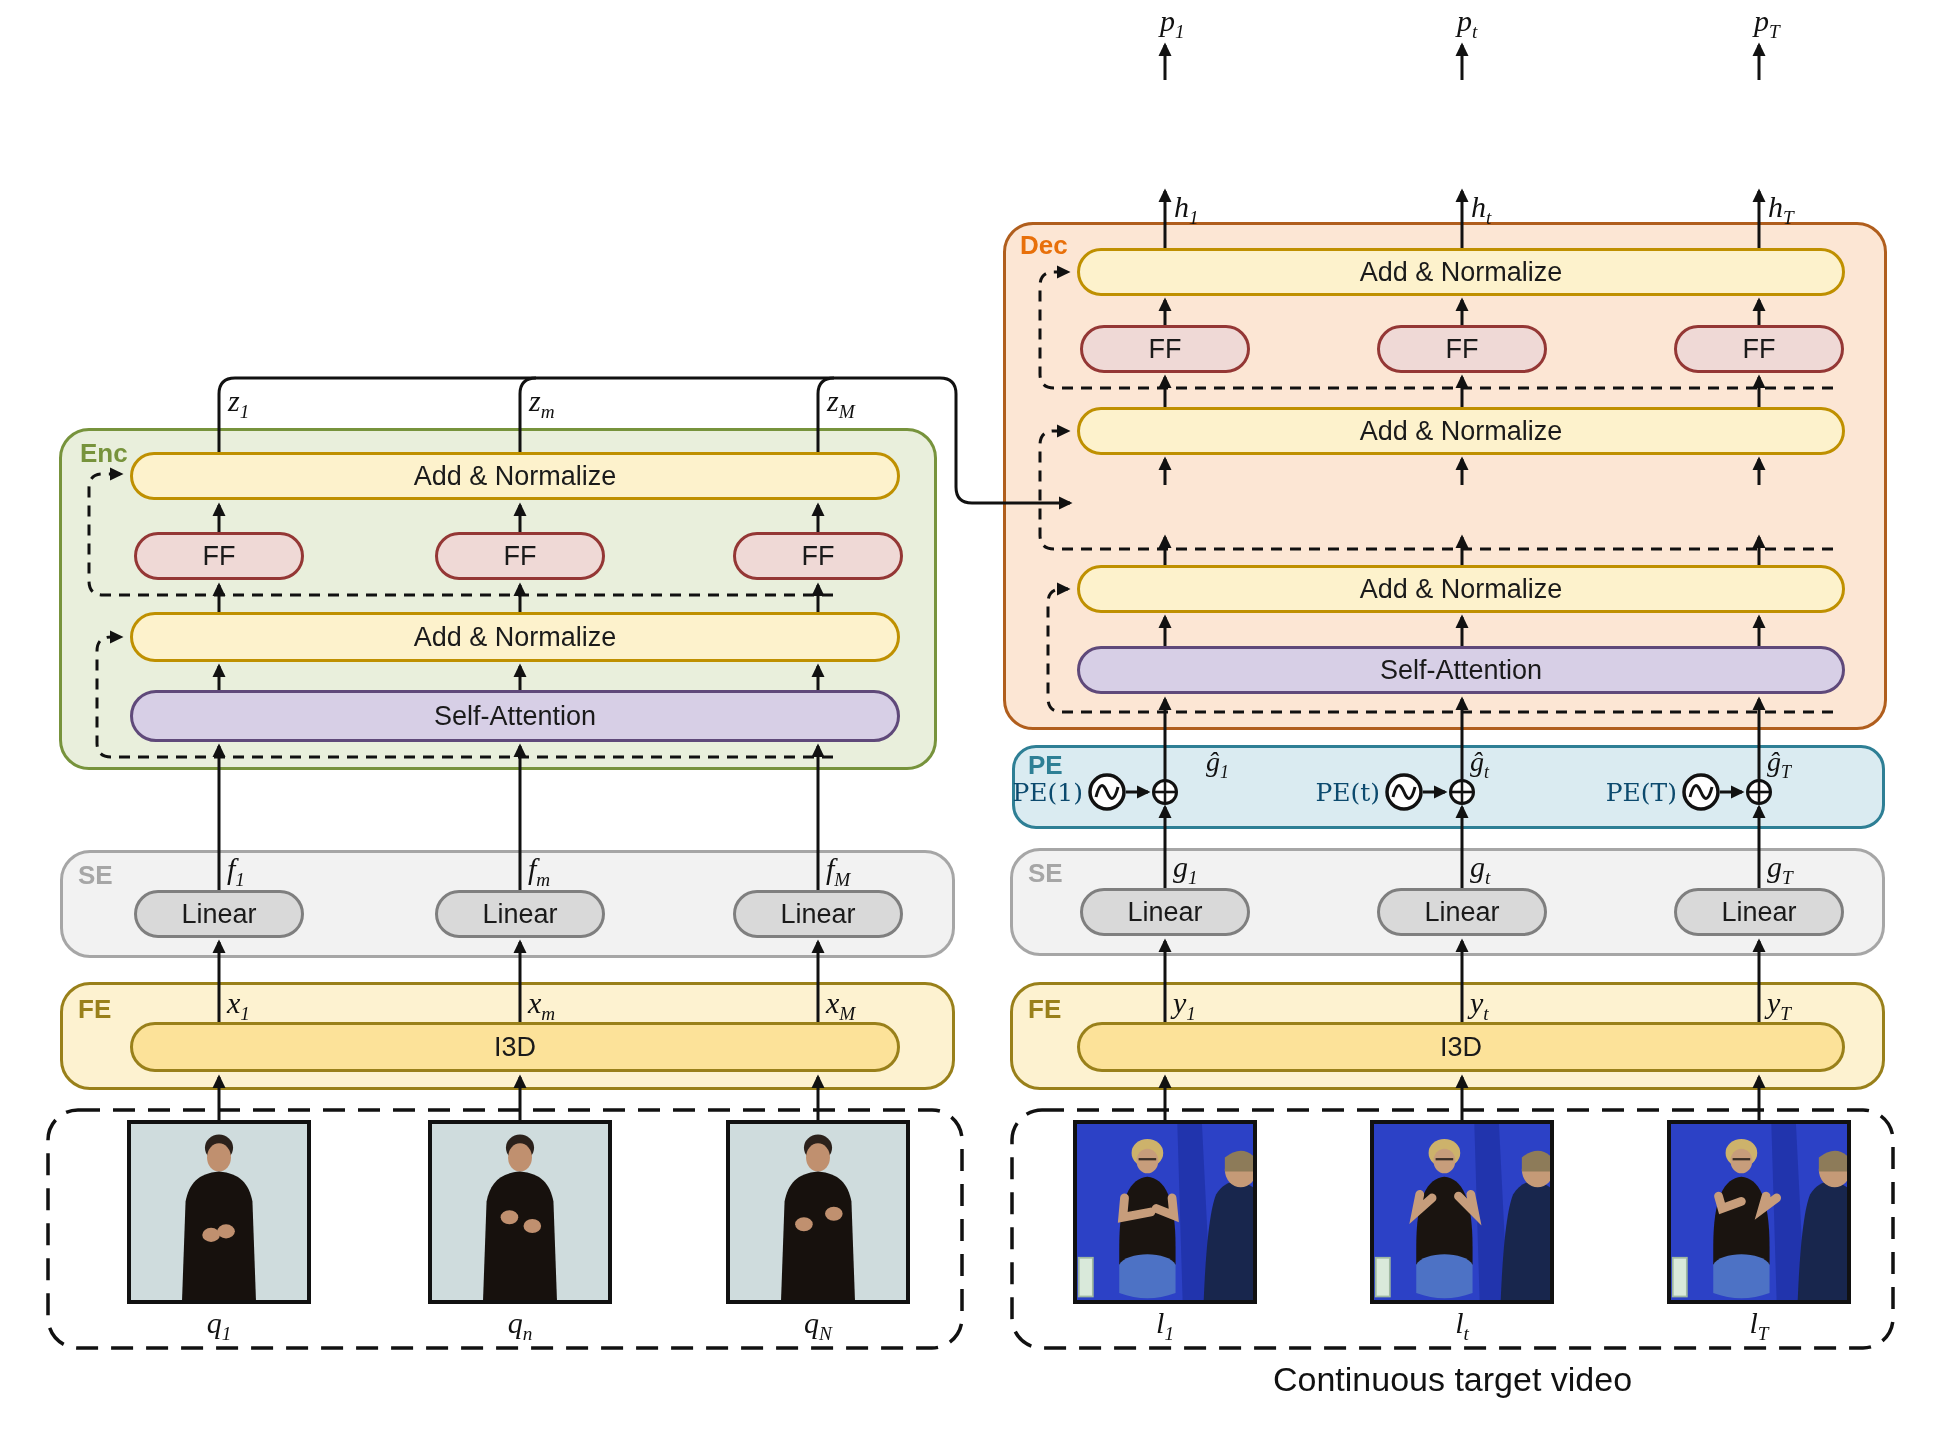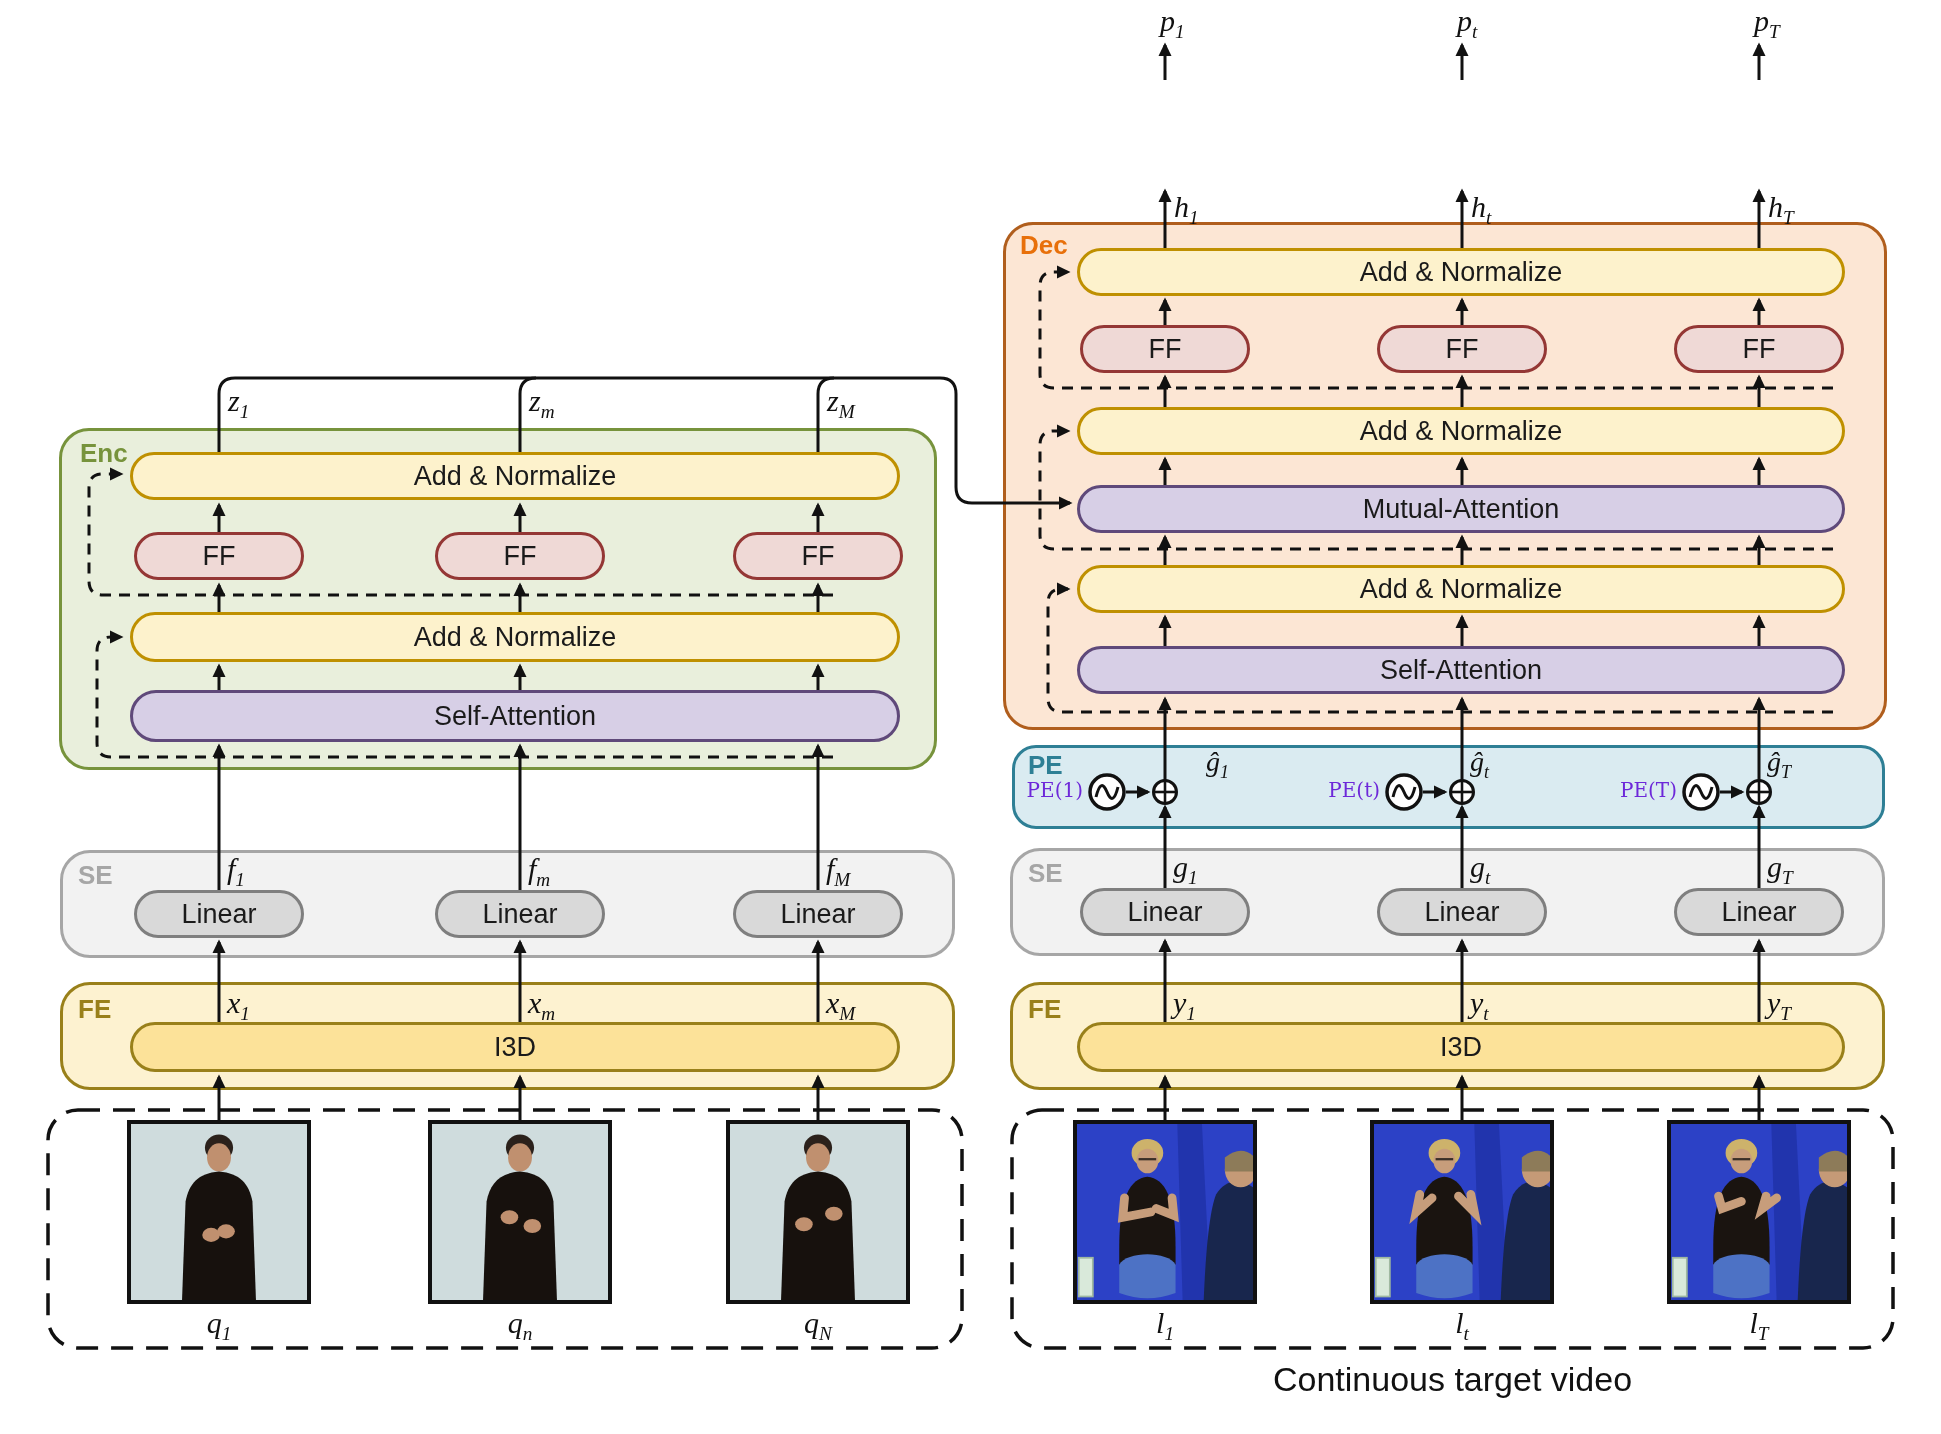--- a/index.html
+++ b/index.html
@@ -9,21 +9,21 @@
   .box{position:absolute;display:flex;align-items:center;justify-content:center;
        font-size:27px;color:#1a1a1a;border:3px solid;box-sizing:border-box;z-index:3;
        font-family:"Liberation Sans",sans-serif;}
   .stadium{border-radius:999px;}
   .rrect{border-radius:30px;}
   .blab{position:absolute;font-weight:bold;font-size:26px;z-index:4;
         font-family:Liberation Sans, sans-serif;}
   .math{position:absolute;font-style:italic;font-size:30px;color:#111;z-index:4;
         font-family:Liberation Serif, serif;line-height:1;}
   .math sub{font-size:0.64em;font-style:italic;line-height:1;}
-  .serif{position:absolute;font-size:20px;color:#6d28d9;z-index:4;font-family:"DejaVu Serif",serif;}
+  .serif{position:absolute;font-size:25px;color:#0c4a6e;z-index:4;font-family:"DejaVu Serif",serif;}
   .cap{position:absolute;font-size:34px;color:#111;text-align:center;z-index:4;
        font-family:"Liberation Sans",sans-serif;}
   .frame{position:absolute;border:4px solid #111;box-sizing:border-box;z-index:3;background:#fff;}
   .frame svg{display:block;width:100%;height:100%;}
   #wires{position:absolute;left:0;top:0;z-index:2;}
   .flab{text-align:center;}
 </style>
 </head>
 <body>
 
@@ -163,21 +163,20 @@
   <div class="box stadium" style="left:435px;top:532px;width:170px;height:48px;background:#efd9d6;border-color:#943735;">FF</div>
   <div class="box stadium" style="left:733px;top:532px;width:170px;height:48px;background:#efd9d6;border-color:#943735;">FF</div>
   <div class="box stadium" style="left:130px;top:612px;width:770px;height:50px;background:#fdf2cc;border-color:#bf9000;">Add &amp; Normalize</div>
   <div class="box stadium" style="left:130px;top:690px;width:770px;height:52px;background:#d7cfe6;border-color:#5f497a;">Self-Attention</div>
 
   <div class="box stadium" style="left:1077px;top:248px;width:768px;height:48px;background:#fdf2cc;border-color:#bf9000;">Add &amp; Normalize</div>
   <div class="box stadium" style="left:1080px;top:325px;width:170px;height:48px;background:#efd9d6;border-color:#943735;">FF</div>
   <div class="box stadium" style="left:1377px;top:325px;width:170px;height:48px;background:#efd9d6;border-color:#943735;">FF</div>
   <div class="box stadium" style="left:1674px;top:325px;width:170px;height:48px;background:#efd9d6;border-color:#943735;">FF</div>
   <div class="box stadium" style="left:1077px;top:407px;width:768px;height:48px;background:#fdf2cc;border-color:#bf9000;">Add &amp; Normalize</div>
-  <div class="box stadium" style="left:1077px;top:485px;width:768px;height:48px;background:#d7cfe6;border-color:#5f497a;">Mutual-Attention</div>
   <div class="box stadium" style="left:1077px;top:565px;width:768px;height:48px;background:#fdf2cc;border-color:#bf9000;">Add &amp; Normalize</div>
   <div class="box stadium" style="left:1077px;top:646px;width:768px;height:48px;background:#d7cfe6;border-color:#5f497a;">Self-Attention</div>
 
 
   <div class="box stadium" style="left:134px;top:890px;width:170px;height:48px;background:#d9d9d9;border-color:#7f7f7f;">Linear</div>
   <div class="box stadium" style="left:435px;top:890px;width:170px;height:48px;background:#d9d9d9;border-color:#7f7f7f;">Linear</div>
   <div class="box stadium" style="left:733px;top:890px;width:170px;height:48px;background:#d9d9d9;border-color:#7f7f7f;">Linear</div>
   <div class="box stadium" style="left:1080px;top:888px;width:170px;height:48px;background:#d9d9d9;border-color:#7f7f7f;">Linear</div>
   <div class="box stadium" style="left:1377px;top:888px;width:170px;height:48px;background:#d9d9d9;border-color:#7f7f7f;">Linear</div>
   <div class="box stadium" style="left:1674px;top:888px;width:170px;height:48px;background:#d9d9d9;border-color:#7f7f7f;">Linear</div>

